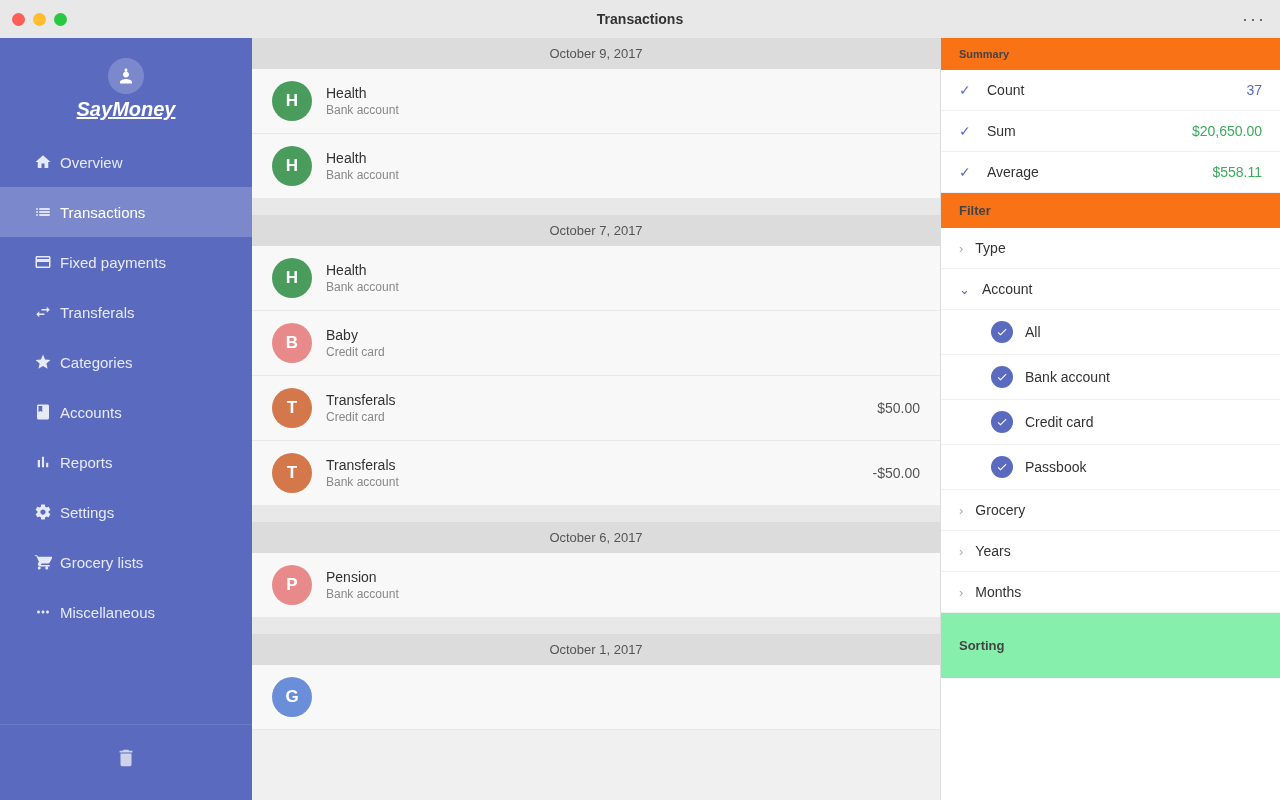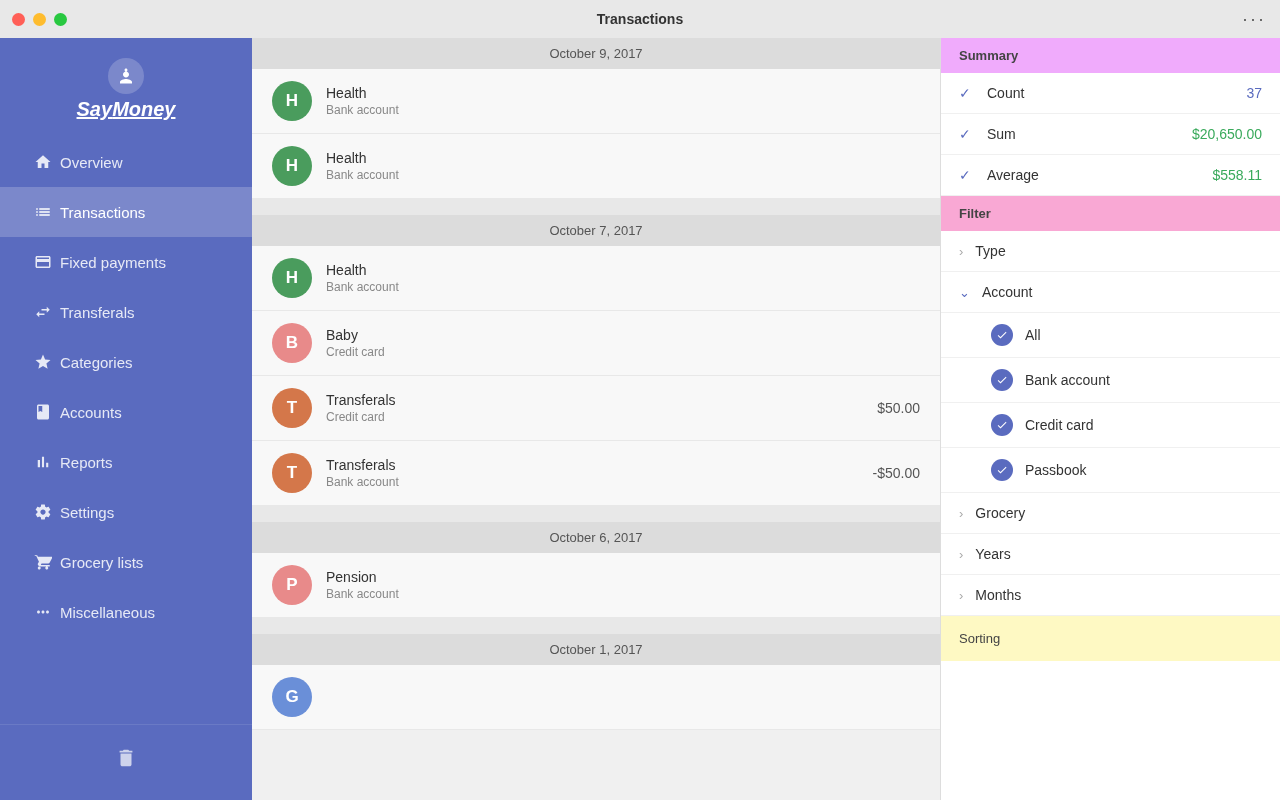--- a/index.html
+++ b/index.html
@@ -168,23 +168,23 @@
       width: 340px;
       background: white;
       border-left: 1px solid #ddd;
       display: flex;
       flex-direction: column;
       overflow-y: auto;
       flex-shrink: 0;
     }
 
     .panel-section-header {
-      background: #f0abfc;
+      background: #f97316;
       padding: 10px 18px;
-      font-size: 13px;
+      font-size: 11px;
       font-weight: 600;
       color: #444;
     }
 
     .summary-row {
       display: flex;
       align-items: center;
       padding: 12px 18px;
       border-bottom: 1px solid #f0f0f0;
       gap: 12px;
@@ -200,21 +200,21 @@
       font-size: 14px;
       color: #333;
     }
     .summary-value {
       font-size: 14px;
       font-weight: 500;
     }
     .value-blue { color: #5a6bbf; }
     .value-green { color: #3aaa5c; margin-left: 16px; }
 
-    .filter-header { background: #f9a8d4; padding: 10px 18px; font-size: 13px; font-weight: 600; color: #444; }
+    .filter-header { background: #f97316; padding: 10px 18px; font-size: 13px; font-weight: 600; color: #444; }
 
     .filter-row {
       display: flex;
       align-items: center;
       padding: 12px 18px;
       border-bottom: 1px solid #f0f0f0;
       gap: 12px;
       cursor: pointer;
     }
     .chevron-right { color: #aaa; font-size: 13px; }
@@ -232,21 +232,21 @@
     }
     .check-circle {
       width: 22px; height: 22px; border-radius: 50%;
       background: #5a6bbf;
       display: flex; align-items: center; justify-content: center;
       flex-shrink: 0;
     }
     .check-circle svg { fill: white; width: 12px; height: 12px; }
     .account-label { font-size: 14px; color: #333; }
 
-    .sorting-header { background: #fef9c3; padding: 15px 18px; font-size: 13px; font-weight: 400; color: #444; }
+    .sorting-header { background: #86efac; padding: 25px 18px; font-size: 13px; font-weight: 700; color: #444; }
   </style>
 </head>
 <body>
 
 <div class="titlebar">
   <div class="traffic-lights">
     <div class="traffic-light tl-close"></div>
     <div class="traffic-light tl-min"></div>
     <div class="traffic-light tl-max"></div>
   </div>

